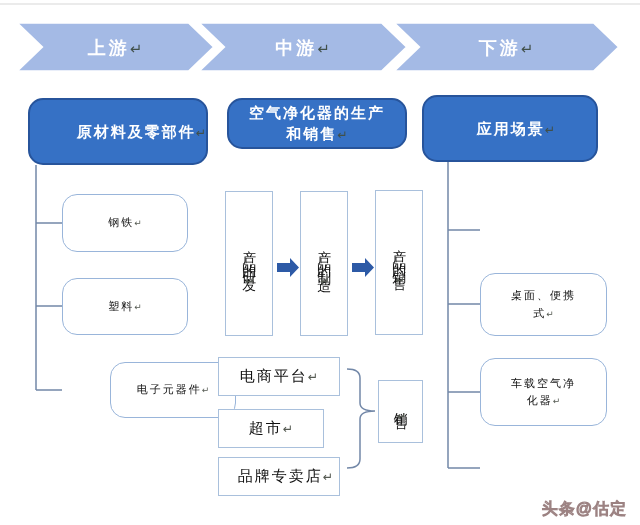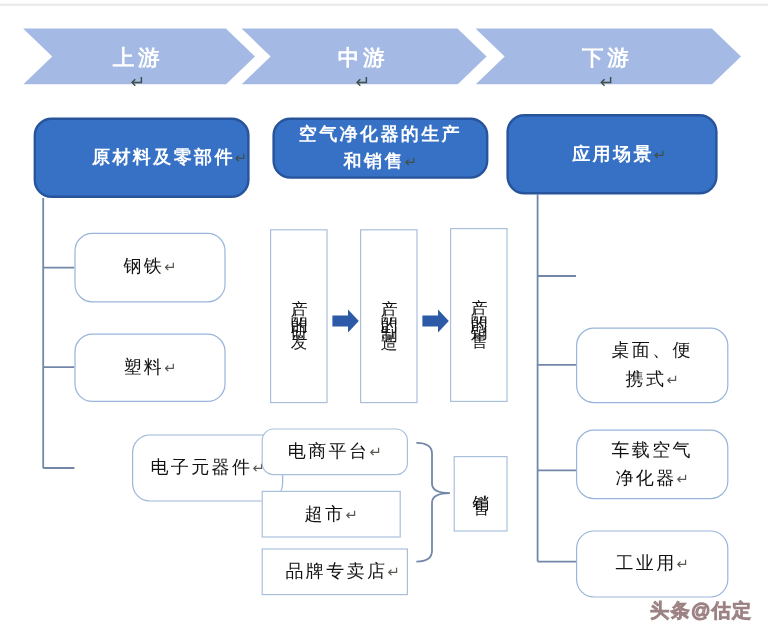--- a/index.html
+++ b/index.html
@@ -9,33 +9,33 @@
   }
   .layer{position:absolute;left:0;top:0;width:640px;height:525px;}
   svg.layer{pointer-events:none;}
   .topline{position:absolute;left:0;top:3px;width:640px;height:2px;background:#ebebeb;}
 
   .chev{fill:#a4bae5;stroke:#ffffff;stroke-width:3.5;}
   .conn{stroke:#7388a8;stroke-width:1.5;fill:none;}
   .flowarrow{fill:#2d5aa6;}
 
   .chev-label{
-    position:absolute;top:36px;height:24px;display:flex;align-items:center;justify-content:flex-start;
-    color:#ffffff;font-size:18px;font-weight:bold;letter-spacing:3px;flex-direction:column;
+    position:absolute;top:36px;height:24px;display:flex;align-items:center;justify-content:center;
+    color:#ffffff;font-size:18px;font-weight:bold;letter-spacing:3px;
   }
   .hdr{
     position:absolute;background:#3671c5;border:2px solid #27549b;border-radius:15px;
     display:flex;align-items:center;justify-content:center;flex-direction:column;
     color:#ffffff;font-size:15px;font-weight:bold;letter-spacing:2px;line-height:1.6;
     box-sizing:border-box;text-align:center;
   }
   .sub{
     position:absolute;background:#ffffff;border:1.6px solid #99b5da;border-radius:15px;
     display:flex;align-items:center;justify-content:center;
-    font-size:15px;letter-spacing:2px;line-height:1.55;box-sizing:border-box;text-align:center;
+    font-size:11px;letter-spacing:2px;line-height:1.55;box-sizing:border-box;text-align:center;
   }
   .sub.wrap{padding:0 28px;}
   .rect{
     position:absolute;background:#ffffff;border:1.6px solid #a9c0dc;
     display:flex;align-items:center;justify-content:center;
     font-size:15px;letter-spacing:2px;box-sizing:border-box;text-align:center;
   }
   .vtext{
     display:block;writing-mode:vertical-lr;text-orientation:upright;
     font-size:14px;letter-spacing:7px;line-height:1.4;
@@ -107,37 +107,34 @@
   <div class="rect" style="left:225px;top:191px;width:48px;height:145px;">
     <span class="vtext"><span>产品的研发</span><span class="pmark">↵</span></span>
   </div>
   <div class="rect" style="left:300px;top:191px;width:48px;height:145px;">
     <span class="vtext"><span>产品的制造</span><span class="pmark">↵</span></span>
   </div>
   <div class="rect" style="left:375px;top:190px;width:48px;height:145px;">
     <span class="vtext"><span>产品的销售</span><span class="pmark">↵</span></span>
   </div>
 
-  <div class="rect" style="left:218px;top:357px;width:122px;height:39px;border-radius:10px;">
+  <div class="rect" style="left:218px;top:357px;width:122px;height:39px;">
     <span><span>电商平台</span><span class="pmark">↵</span></span>
   </div>
-  <div class="rect" style="left:218px;top:409px;width:116px;height:39px;">
+  <div class="rect" style="left:218px;top:409px;width:106px;height:39px;">
     <span><span>超市</span><span class="pmark">↵</span></span>
   </div>
   <div class="rect" style="left:218px;top:457px;width:122px;height:39px;padding-left:13px;">
     <span><span>品牌专卖店</span><span class="pmark">↵</span></span>
   </div>
   <div class="rect" style="left:378px;top:380px;width:45px;height:63px;">
     <span class="vtext sm"><span>销售</span><span class="pmark">↵</span></span>
   </div>
 
   <div class="sub wrap" style="left:480px;top:273px;width:127px;height:63px;">
     <span><span>桌面、便携式</span><span class="pmark">↵</span></span>
   </div>
-  <div class="sub wrap" style="left:480px;top:358px;width:127px;height:58px;">
+  <div class="sub wrap" style="left:480px;top:358px;width:127px;height:68px;">
     <span><span>车载空气净化器</span><span class="pmark">↵</span></span>
-  </div>
-  <div class="sub" style="left:480px;top:442px;width:127px;height:56px;">
-    <span><span>工业用</span><span class="pmark">↵</span></span>
   </div>
 
   <div class="watermark">头条@估定</div>
 </div>
 
 </body></html>

